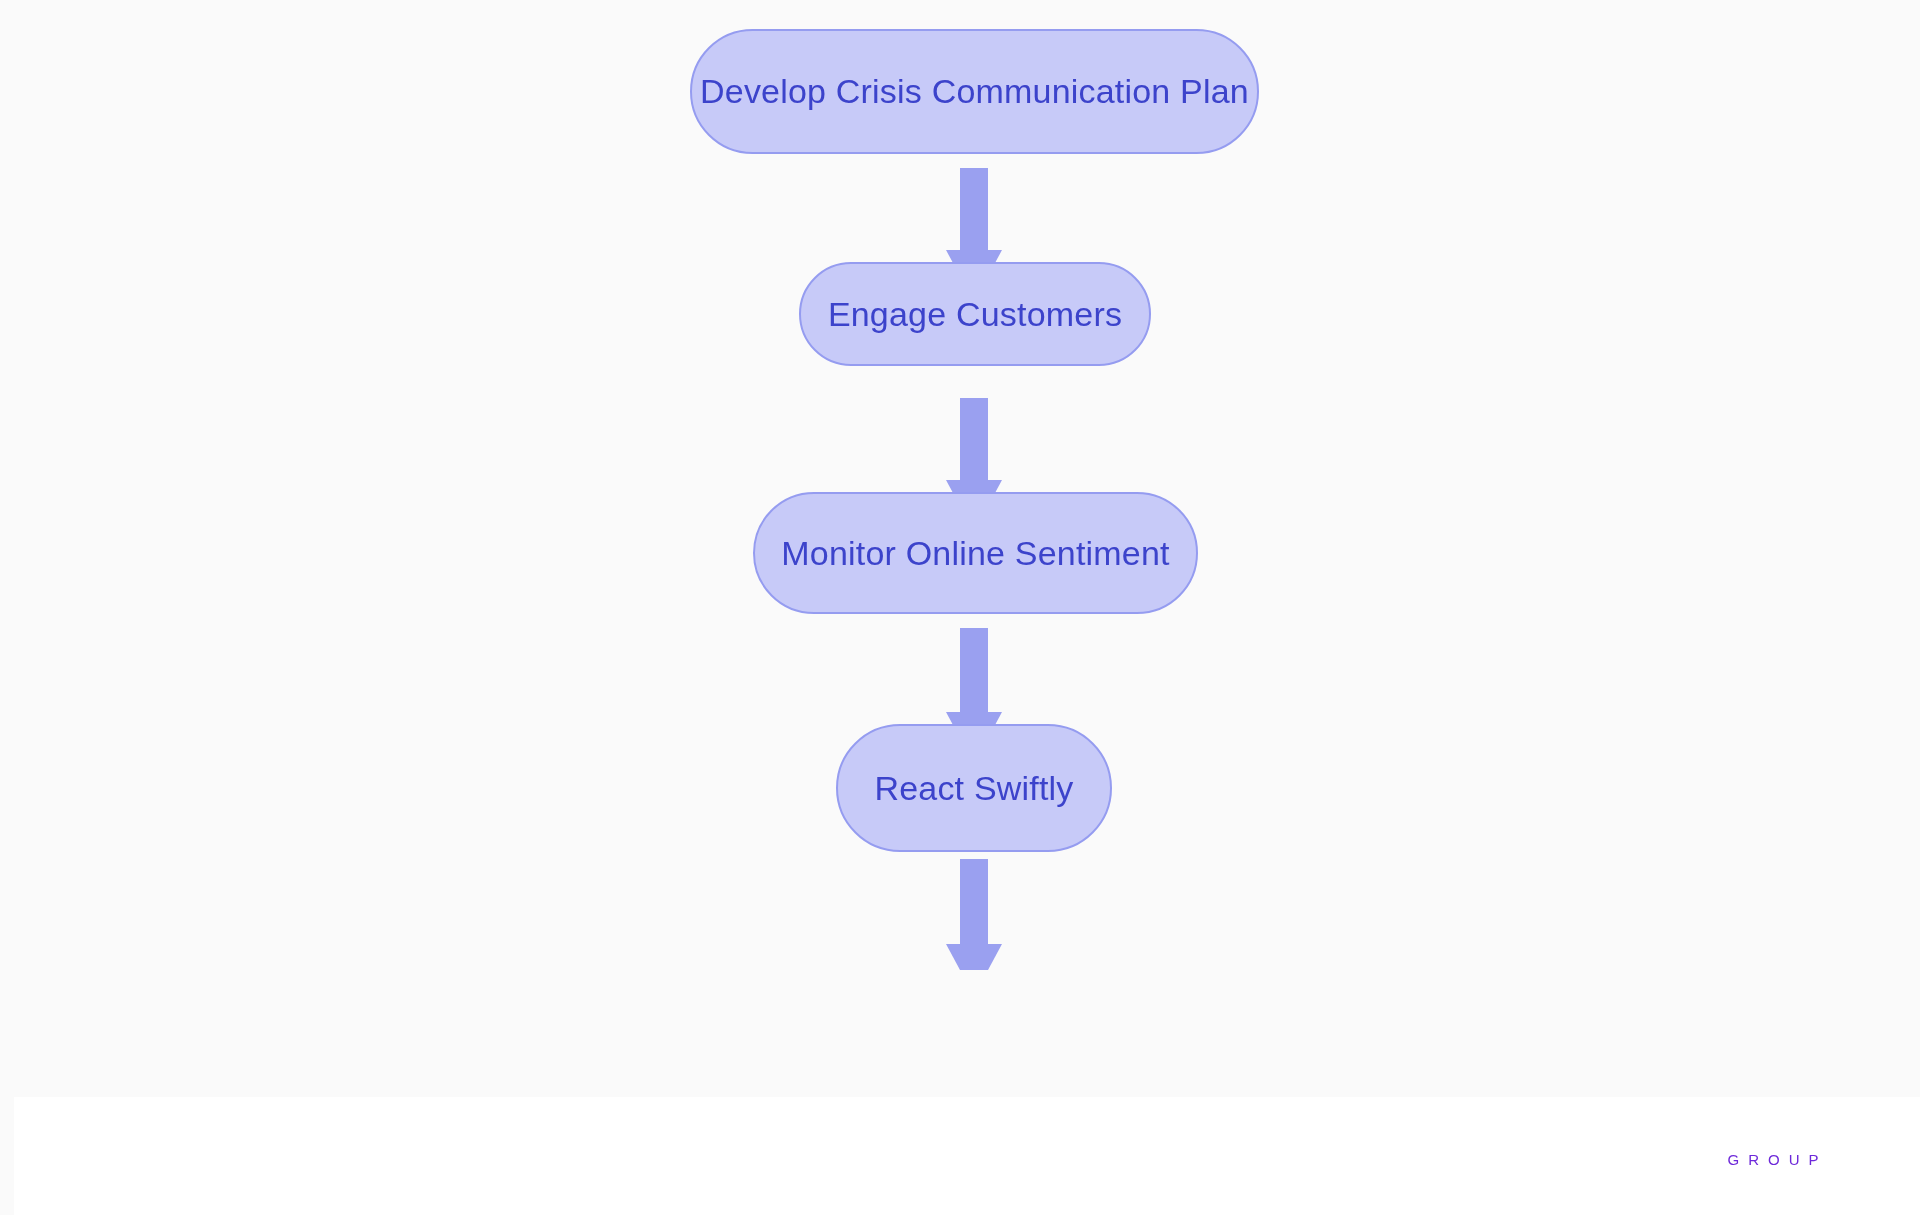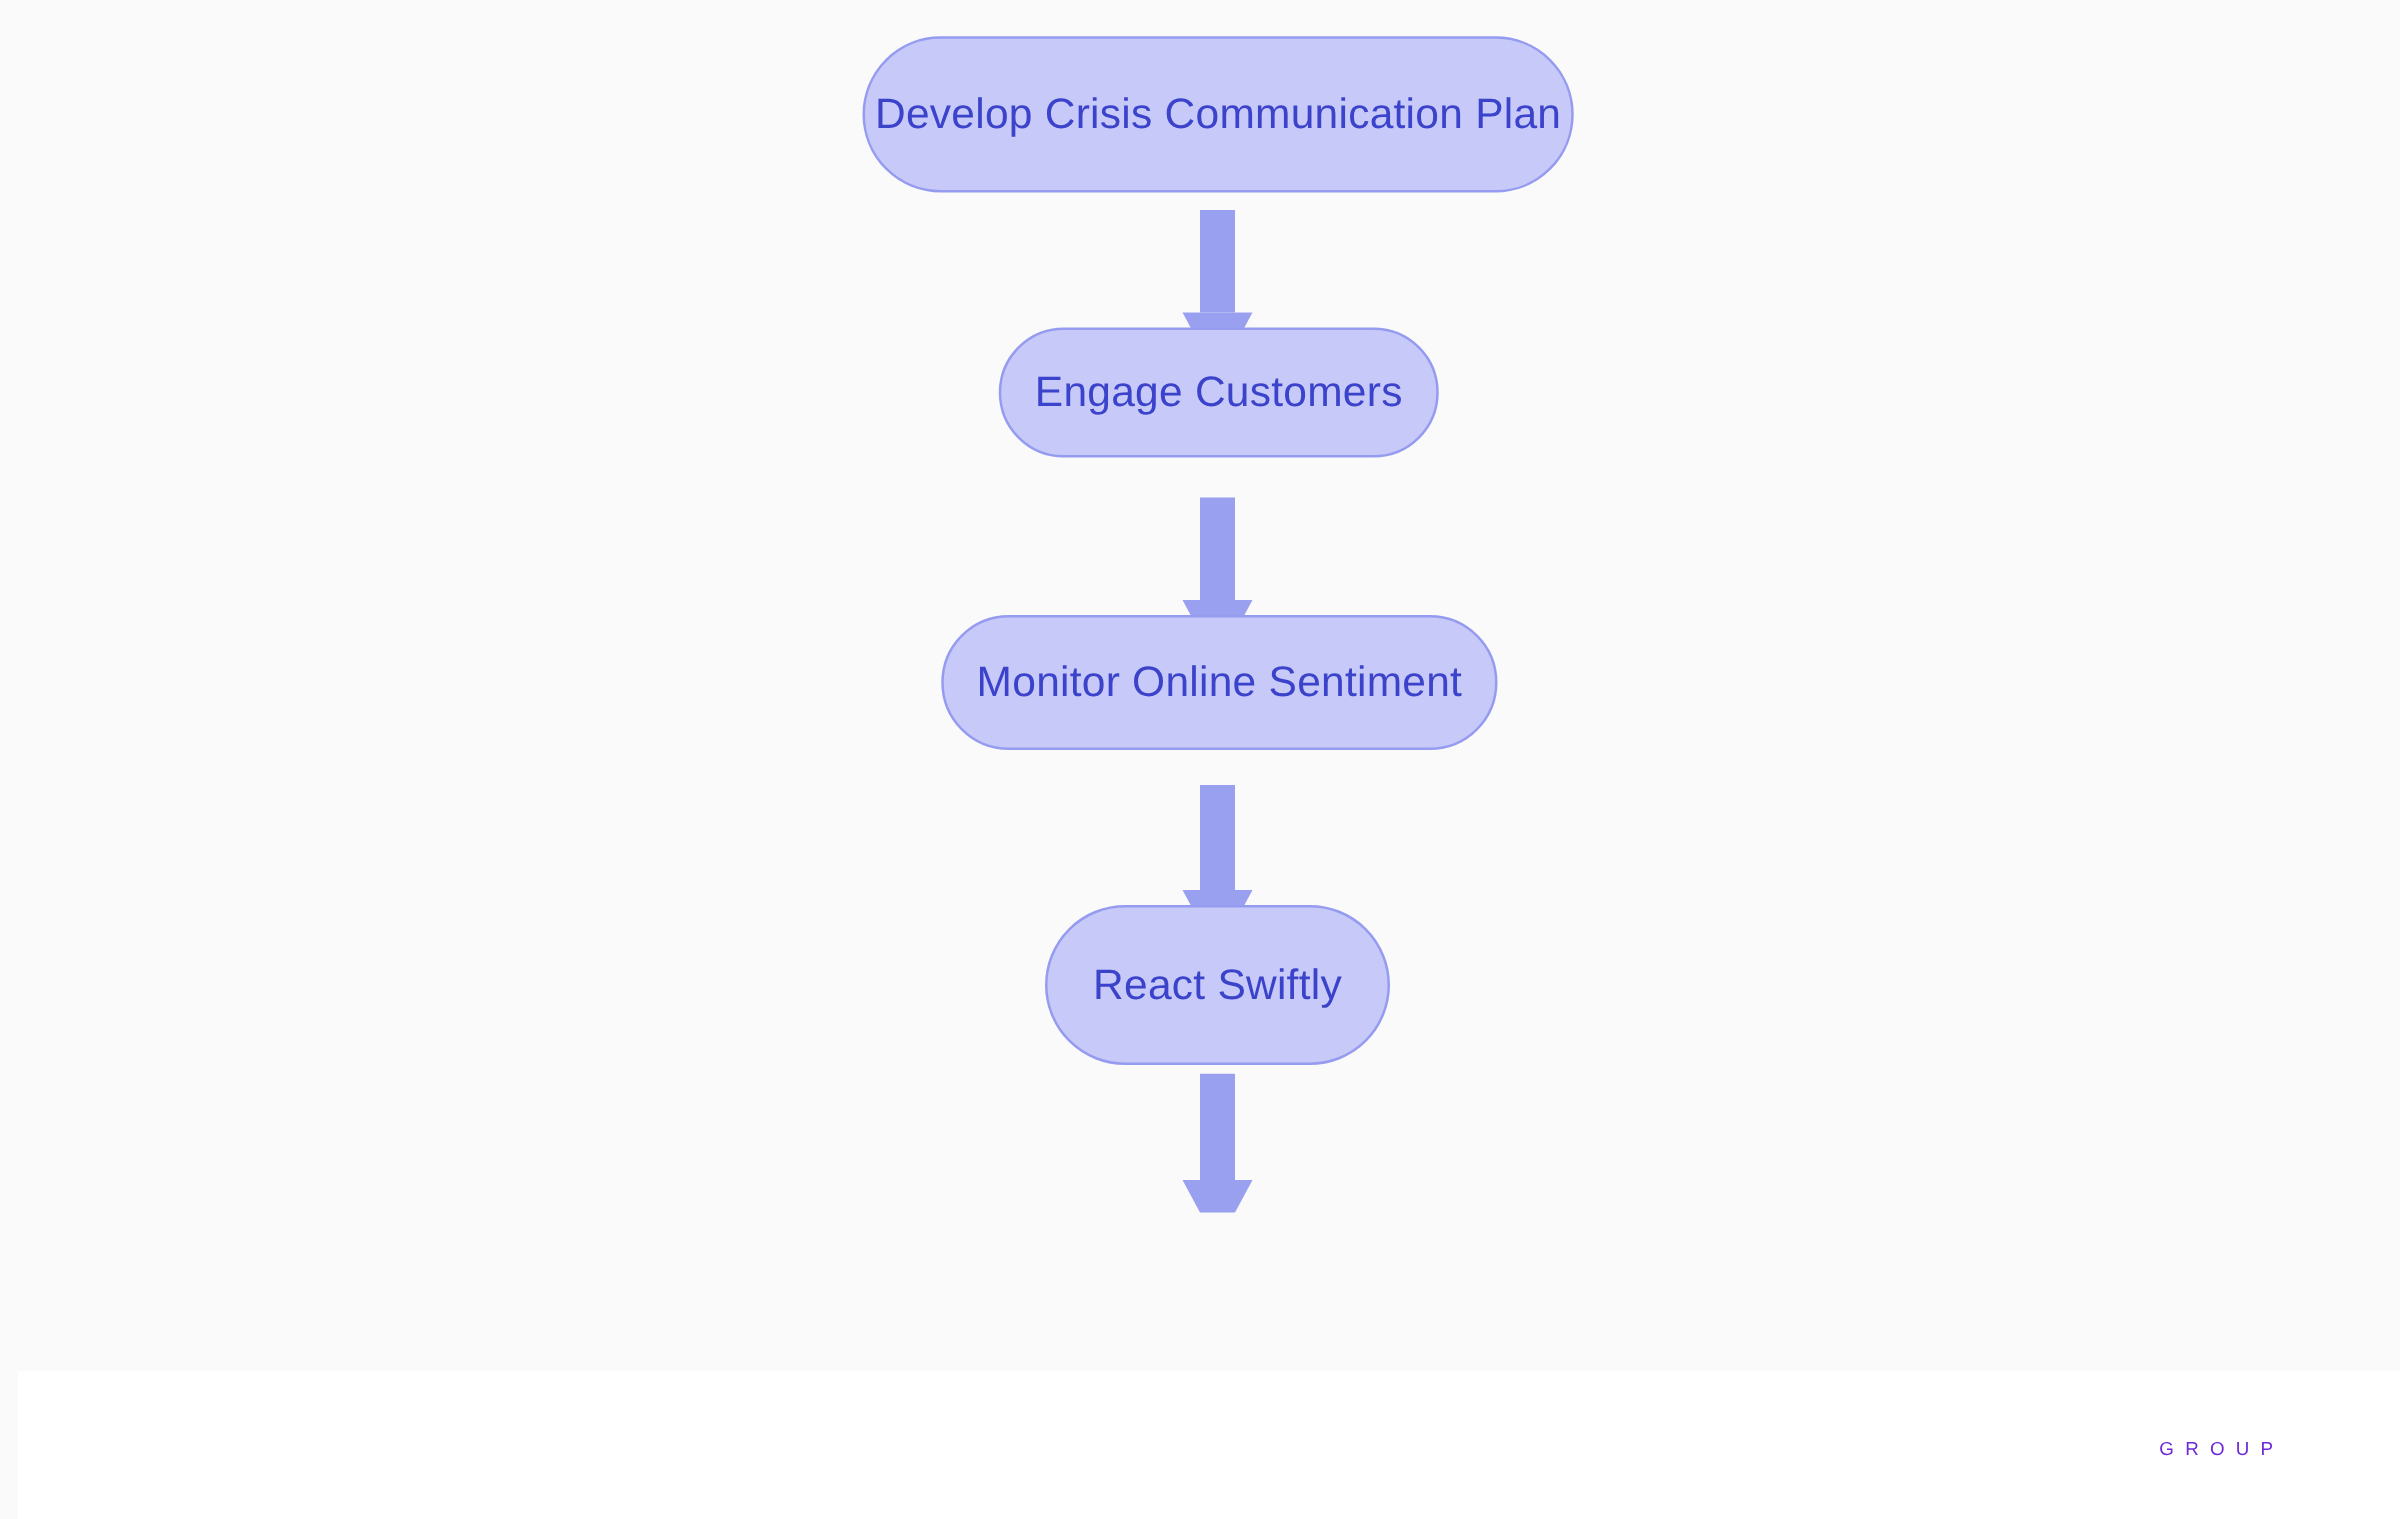--- a/index.html
+++ b/index.html
@@ -28,21 +28,21 @@
     border:2px solid var(--node-border);
     border-radius:70px;
     display:flex;align-items:center;justify-content:center;
     color:var(--node-text);
     font-size:34px;
     letter-spacing:.2px;
     white-space:nowrap;
   }
   .n1{left:676px;top:15px;width:569px;height:125px;}
   .n2{left:785px;top:248px;width:352px;height:104px;}
-  .n3{left:739px;top:478px;width:445px;height:108px;}
+  .n3{left:739px;top:478px;width:445px;height:122px;}
   .n4{left:822px;top:710px;width:276px;height:128px;}
   .n5{left:845px;top:942px;width:232px;height:120px;}
   .arrow{
     position:absolute;left:946px;width:28px;
     display:flex;flex-direction:column;align-items:center;
   }
   .arrow-line{
     width:5px;
     background:var(--arrow-color);
   }

